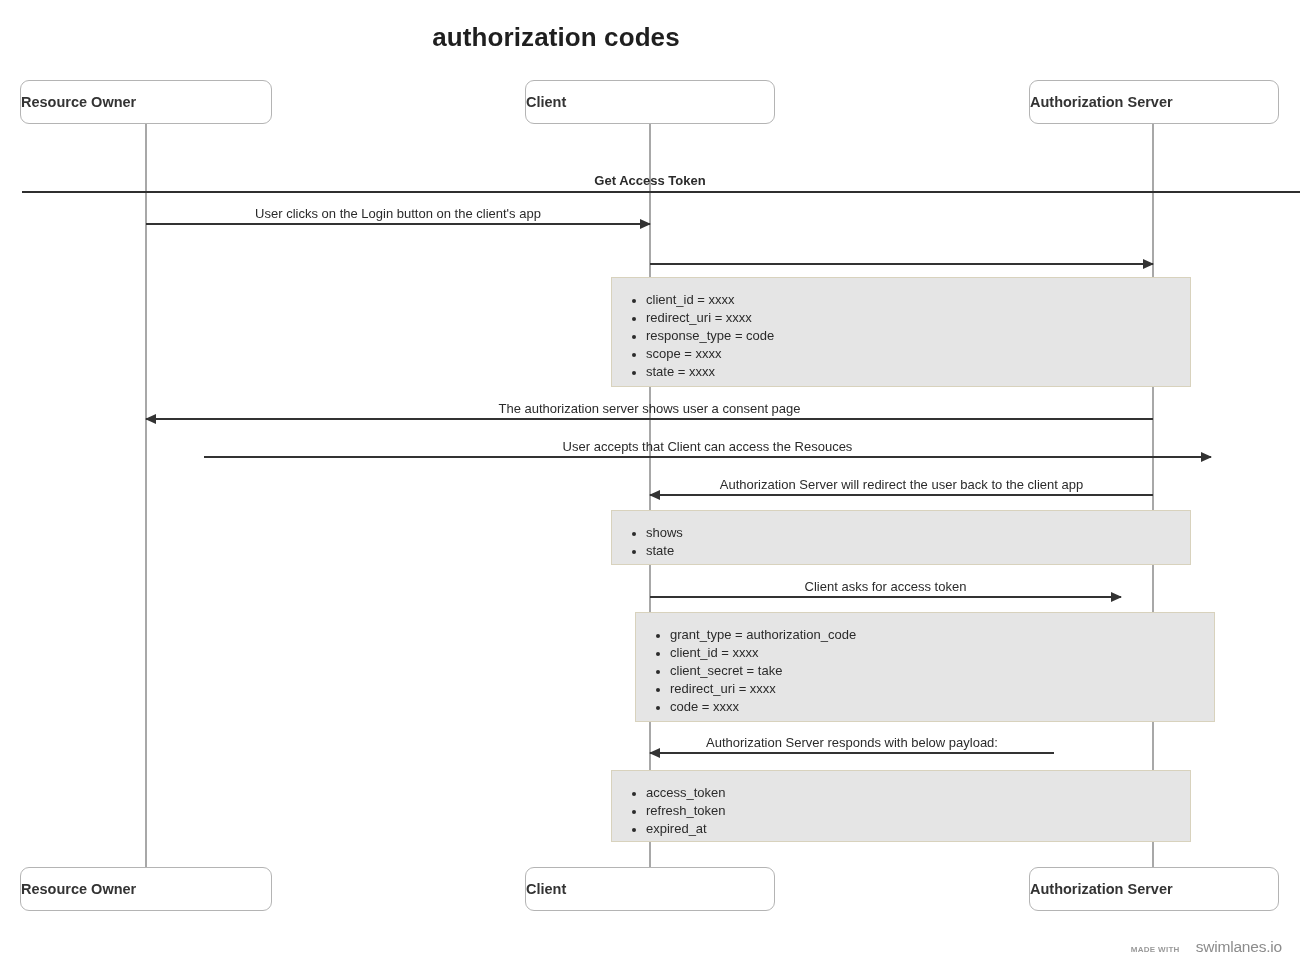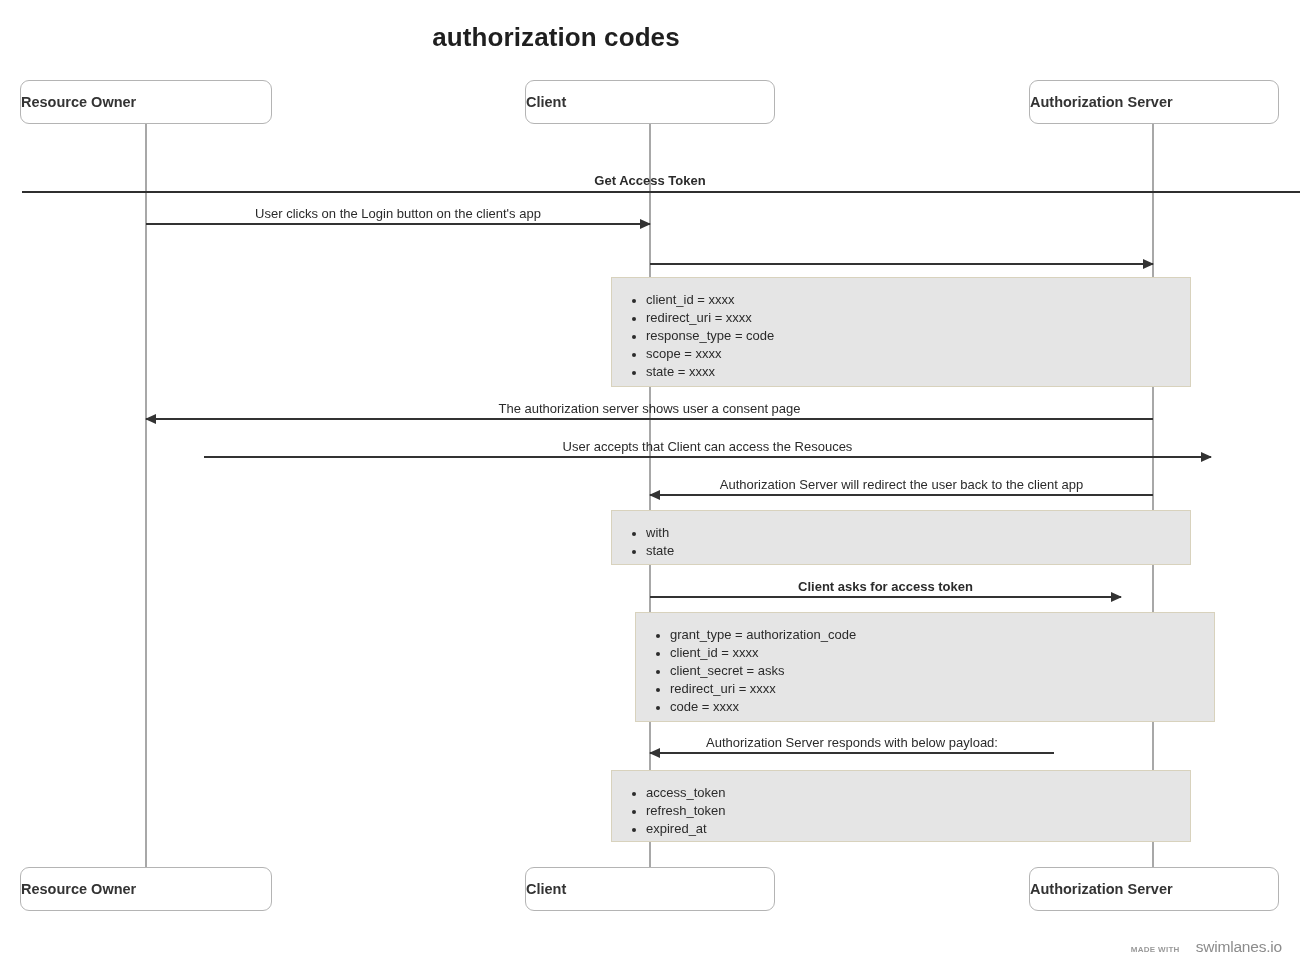--- a/index.html
+++ b/index.html
@@ -212,34 +212,34 @@
         <div class="msg-line"></div>
         <div class="arrow-head"></div>
       </div>
       <div class="message dir-left" style="left: 650px; width: 503px; top: 470px; height: 26px;">
         <div class="msg-label">Authorization Server will redirect the user back to the client app</div>
         <div class="msg-line"></div>
         <div class="arrow-head"></div>
       </div>
       <div class="note" style="left: 611px; top: 510px; width: 580px; height: 55px;">
         <ul>
-          <li>with</li>
+          <li>shows</li>
           <li>state</li>
         </ul>
       </div>
-      <div class="message dir-right" style="left: 650px; width: 471px; top: 572px; height: 26px; font-weight: bold;">
+      <div class="message dir-right" style="left: 650px; width: 471px; top: 572px; height: 26px;">
         <div class="msg-label">Client asks for access token</div>
         <div class="msg-line"></div>
         <div class="arrow-head"></div>
       </div>
       <div class="note" style="left: 611px; top: 612px; width: 580px; height: 110px; margin-left: 24px;">
         <ul>
           <li>grant_type = authorization_code</li>
           <li>client_id = xxxx</li>
-          <li>client_secret = asks</li>
+          <li>client_secret = take</li>
           <li>redirect_uri = xxxx</li>
           <li>code = xxxx</li>
         </ul>
       </div>
       <div class="message dir-left" style="left: 650px; width: 404px; top: 728px; height: 26px;">
         <div class="msg-label">Authorization Server responds with below payload:</div>
         <div class="msg-line"></div>
         <div class="arrow-head"></div>
       </div>
       <div class="note" style="left: 611px; top: 770px; width: 580px; height: 72px;">

